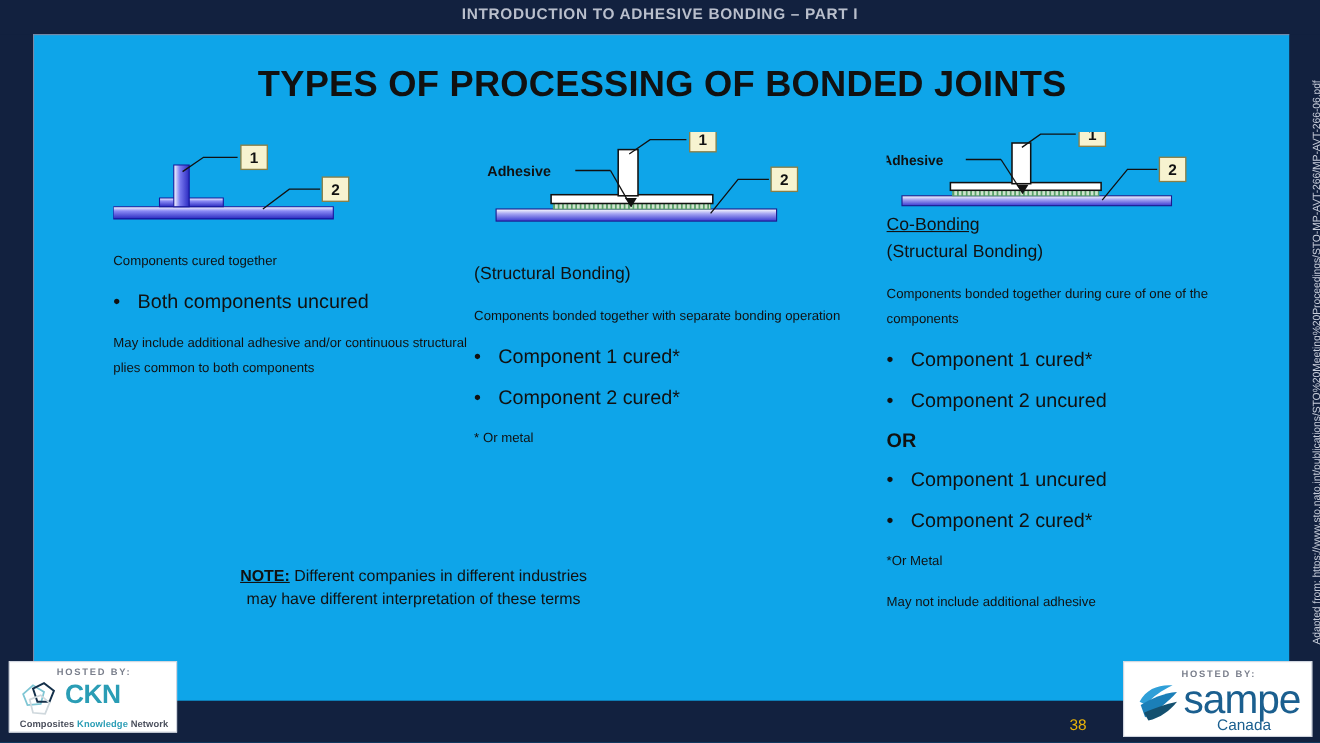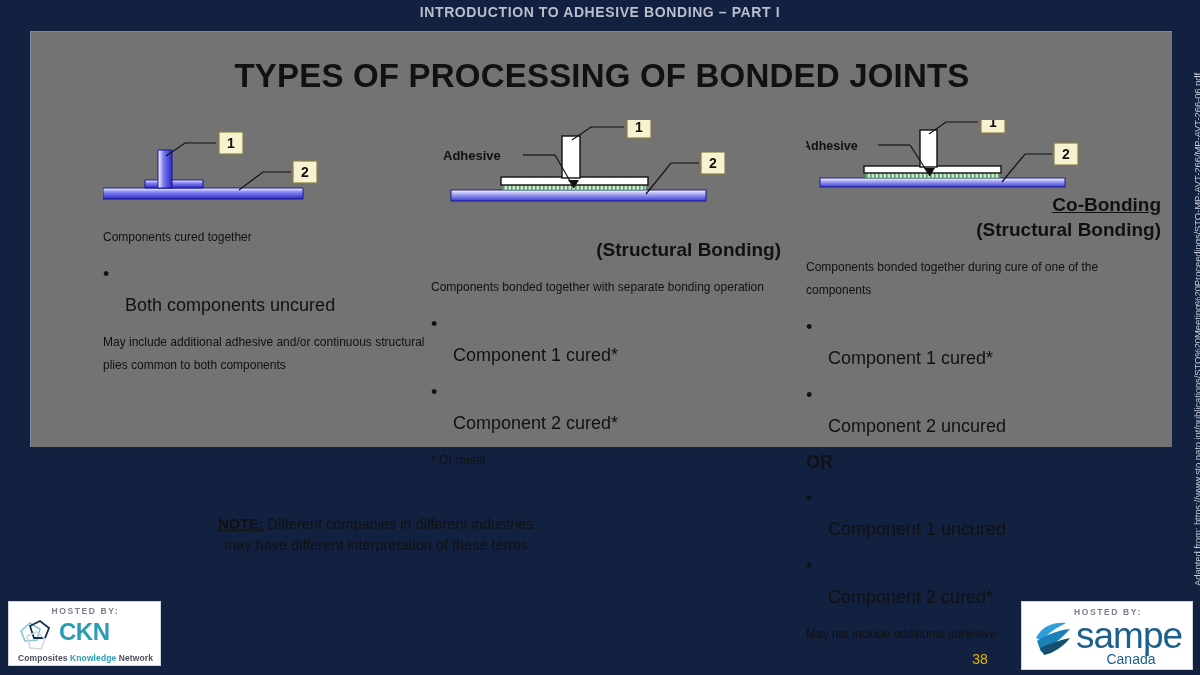--- a/index.html
+++ b/index.html
@@ -41,22 +41,22 @@
     color: #b9bfcc;
     white-space: nowrap;
   }
 
   
   #content-card {
     position: absolute;
     left: 30px;
     top: 31px;
     width: 1142px;
-    height: 416px;
-    background: #737373;
+    height: 606px;
+    background: #0ea5e9;
     border-top: 1px solid #7b88a5;
     border-left: 1px solid #7b88a5;
     box-sizing: border-box;
   }
 
   #slide-title {
     position: absolute;
     left: 0;
     top: 25px;
     width: 1142px;
@@ -77,24 +77,24 @@
   #col-1 { left: 72px;  width: 345px; }
   #col-2 { left: 400px; width: 350px; }
   #col-3 { left: 775px; width: 355px; }
 
   .fig {
     position: relative;
     height: 92px;
   }
 
   .heading {
-    text-align: right;
-    font-family: "Liberation Sans", sans-serif;
-    font-size: 19px;
-    font-weight: bold;
+    text-align: left;
+    font-family: "Liberation Sans", sans-serif;
+    font-size: 16px;
+    font-weight: normal;
     color: #111;
     line-height: 25px;
   }
   .heading .ul { text-decoration: underline; }
 
   .body-text {
     font-family: "Liberation Sans", sans-serif;
     font-size: 12px;
     color: #111;
     line-height: 23px;
@@ -106,21 +106,21 @@
     font-size: 18px;
     color: #111;
     line-height: 23px;
     margin-top: 14px;
   }
   .bullet-dot {
     width: 22px;
     flex: 0 0 22px;
     text-align: left;
   }
-  .bullet-txt { flex: 1 1 auto; margin-top: 31px; }
+  .bullet-txt { flex: 1 1 auto; }
   .strong-line {
     font-family: "Liberation Sans", sans-serif;
     font-size: 18px;
     font-weight: bold;
     color: #111;
     margin-top: 14px;
   }
 
   
   #note-block {
@@ -454,20 +454,21 @@
       <div class="bullet-row">
         <span class="bullet-dot">•</span>
         <span class="bullet-txt">Component 1 uncured</span>
       </div>
 
       <div class="bullet-row">
         <span class="bullet-dot">•</span>
         <span class="bullet-txt">Component 2 cured*</span>
       </div>
 
+      <div class="body-text">*Or Metal</div>
       <div class="body-text">May not include additional adhesive</div>
     </div>
 
     <div id="note-block">
       <span id="note-label">NOTE:</span><span> Different companies in different industries</span><br>
       <span>may have different interpretation of these terms</span>
     </div>
 
   </div>
 

